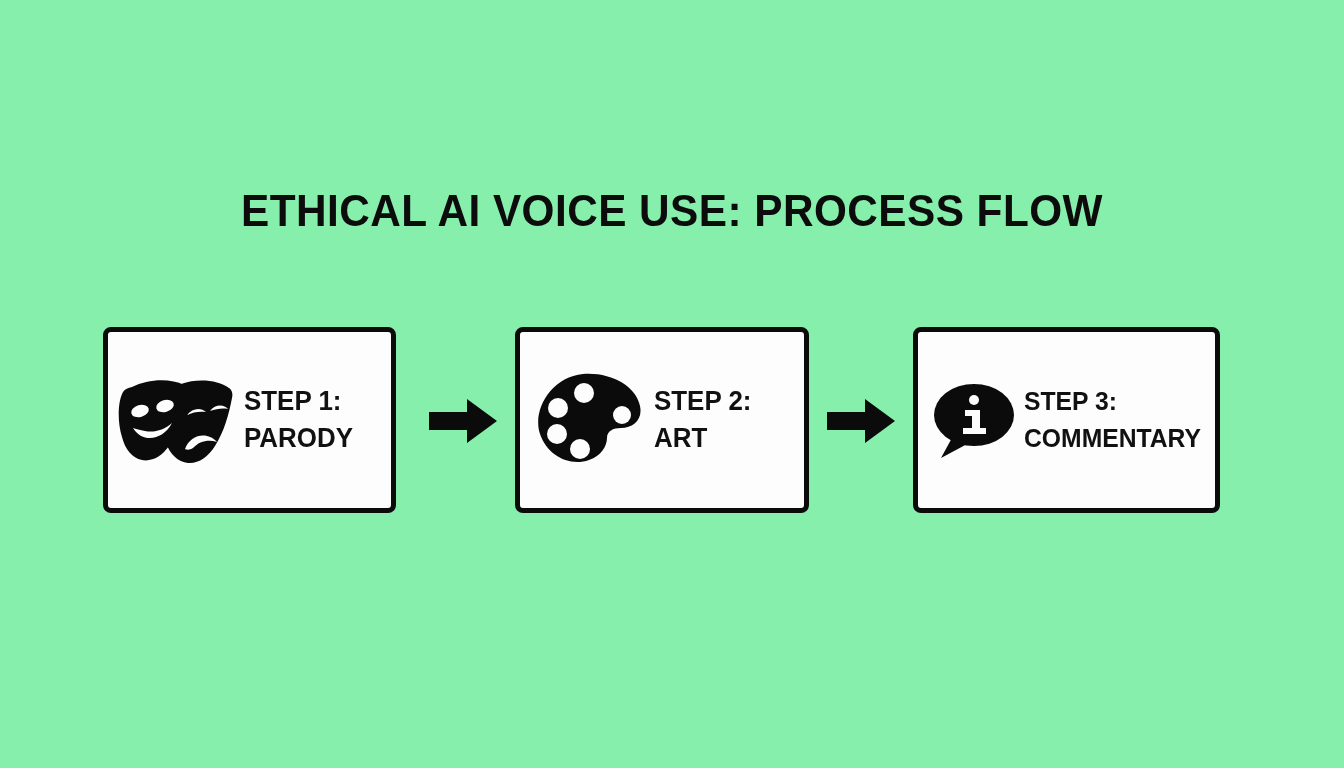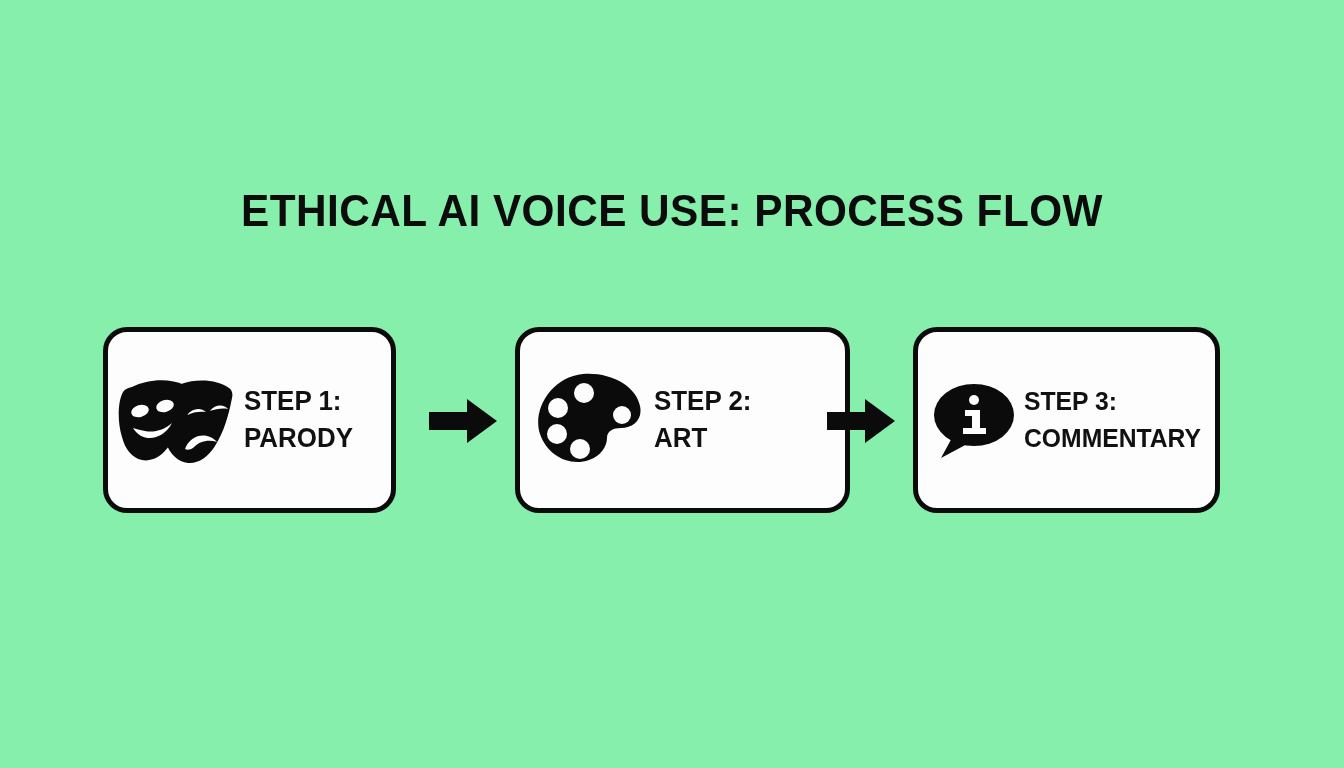--- a/index.html
+++ b/index.html
@@ -47,28 +47,28 @@
     width: 1344px;
     height: 190px;
   }
 
   .step-box {
     position: absolute;
     top: 0;
     height: 186px;
     box-sizing: border-box;
     border: 5px solid #0b0b0b;
-    border-radius: 24px;
+    border-radius: 8px;
     background: #fdfdfd;
     display: flex;
     flex-direction: row;
     align-items: center;
   }
   .step-box.b1 { left: 103px; width: 293px; }
-  .step-box.b2 { left: 515px; width: 335px; }
+  .step-box.b2 { left: 515px; width: 294px; }
   .step-box.b3 { left: 913px; width: 307px; }
 
   .icon-wrap {
     flex: 0 0 auto;
     display: flex;
     align-items: center;
     justify-content: center;
   }
   .b1 .icon-wrap { width: 132px; margin-left: 4px; }
   .b2 .icon-wrap { width: 128px; margin-left: 6px; }

